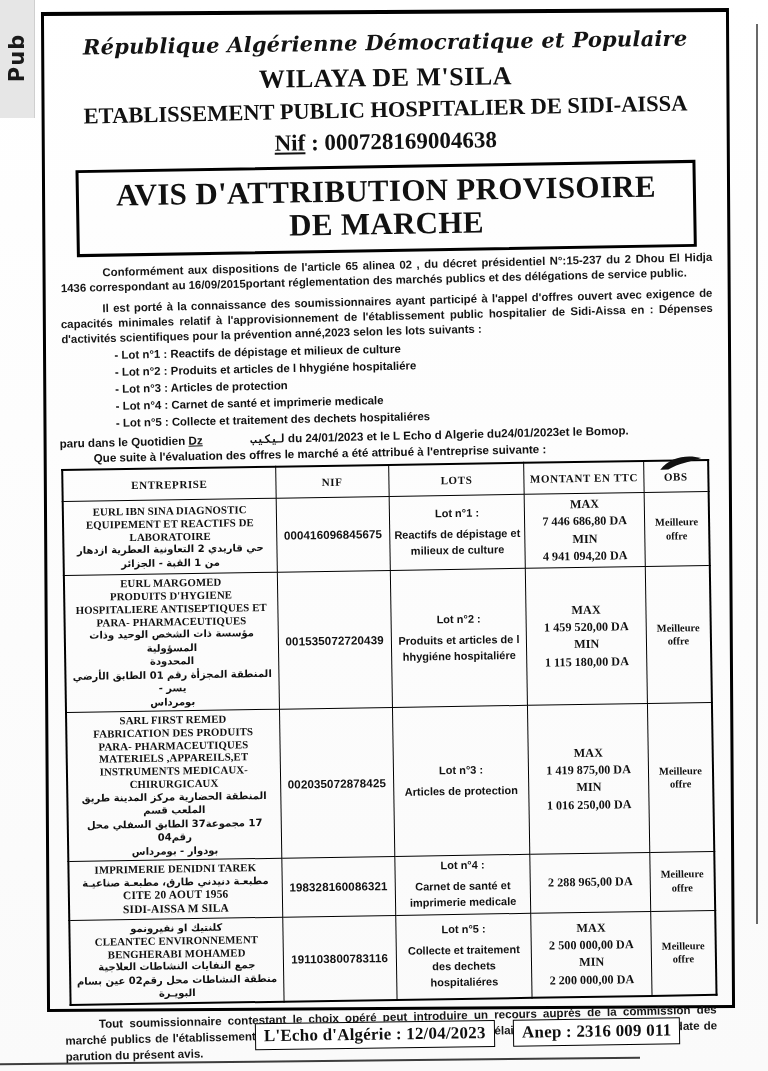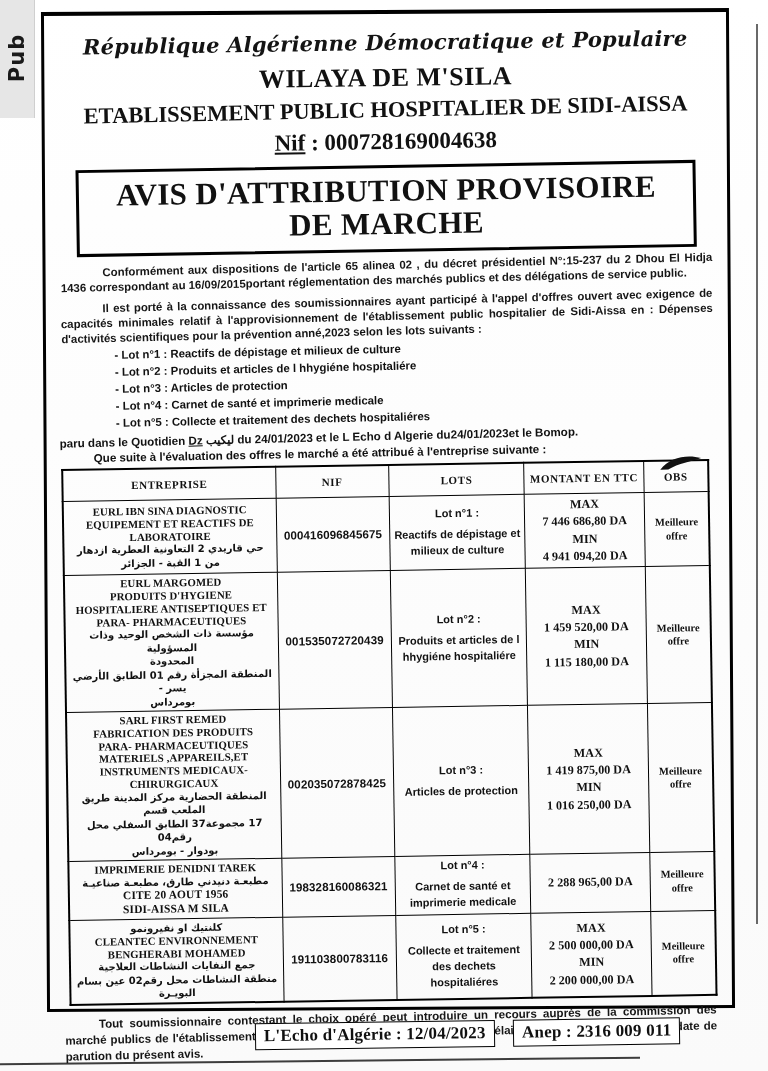--- a/index.html
+++ b/index.html
@@ -122,21 +122,21 @@
     font-weight:700;
     line-height:1.5;
     transform:rotate(-0.9deg);
     padding-left:56px;
   }
   .lots-list div{white-space:nowrap;}
   .paru{
     font-size:11.6px;font-weight:700;margin-top:2px;
     transform:rotate(-1deg);
   }
-  .paru .ar{font-family:Liberation Sans, sans-serif;}
+  .paru .ar{font-family:Liberation Mono, monospace;margin-left:44px;}
   .paru .u{text-decoration:underline;}
   .que{
     font-size:11.6px;font-weight:700;margin:2px 0 6px 34px;
     transform:rotate(-0.8deg);
   }
   
   .tbl-wrap{
     margin:4px 4px 0 4px;
     transform:rotate(-0.55deg);
   }

